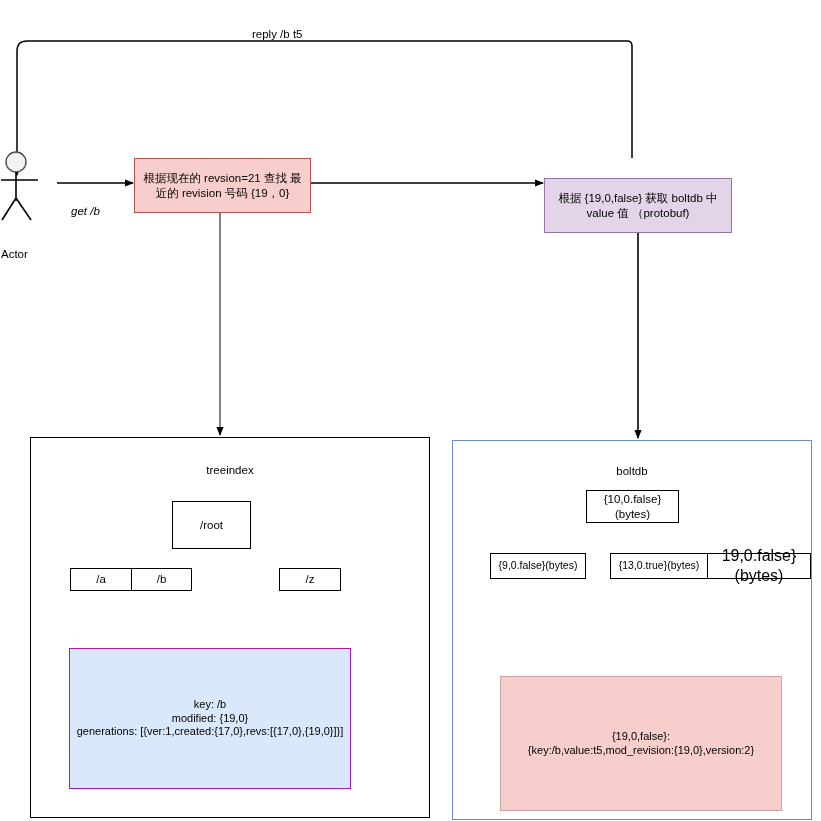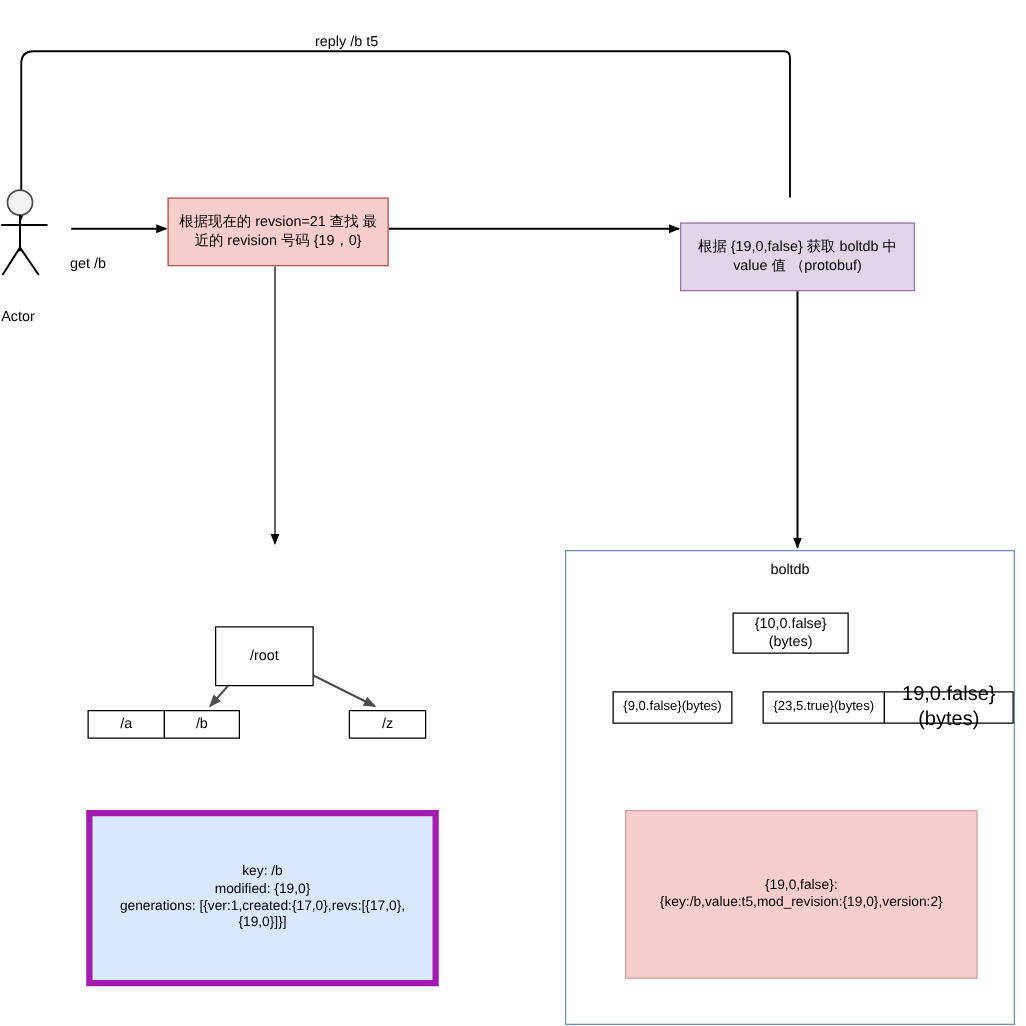--- a/index.html
+++ b/index.html
@@ -64,27 +64,28 @@
   }
   
   .tnode {
     background: #ffffff;
     border: 1.4px solid #000000;
     font-size: 11.5px;
   }
   
   .info-blue {
     background: #dae8fc;
-    border: 5px solid #a21caf;
+    border: 1px solid #a21caf;
     font-size: 11px;
   }
   .info-red {
     background: #f8cecc;
     border: 1px solid #cfa3a1;
     font-size: 11px;
+    margin-top: 28px;
   }
   
   .elabel {
     position: absolute;
     font-size: 11.5px;
     color: #000000;
     background: #ffffff;
     padding: 0 2px;
     white-space: nowrap;
     margin-top: 21px;
@@ -135,48 +136,51 @@
       <line x1="1" y1="180" x2="38" y2="180" stroke="#000000" stroke-width="1.6"></line>
       <line x1="16" y1="198" x2="2" y2="220" stroke="#000000" stroke-width="1.6"></line>
       <line x1="16" y1="198" x2="31" y2="220" stroke="#000000" stroke-width="1.6"></line>
     </g>
   </svg>
 
   <div class="elabel" style="left:250px; top:7px;">reply /b t5</div>
 
   <div class="actor-label" style="left:1px; top:221px;margin-top:27px;">Actor</div>
 
-  <div class="elabel" style="left:54px; top:184px;">get /b</div>
+  <div class="elabel" style="left:69px; top:184px;font-style:italic;">get /b</div>
 
   <div class="node proc-red" style="left:134px; top:158px; width:177px; height:55px; padding:0 8px;">根据现在的 revsion=21 查找 最近的 revision 号码 {19，0}</div>
 
   <div class="node proc-purple" style="left:544px; top:158px; width:188px; height:55px; padding:0 8px;">根据 {19,0,false} 获取 boltdb 中 value 值 （protobuf)</div>
 
+  <div class="panel panel-black" style="left:30px; top:437px; width:400px; height:381px;">
+    <div class="panel-title" style="top:26px;">treeindex</div>
+  </div>
 
   <div class="node tnode" style="left:172px; top:501px; width:79px; height:48px;">/root</div>
 
   <div class="node tnode" style="left:70px; top:568px; width:62px; height:23px;">/a</div>
 
   <div class="node tnode" style="left:131px; top:568px; width:61px; height:23px;">/b</div>
 
   <div class="node tnode" style="left:279px; top:568px; width:62px; height:23px;">/z</div>
 
   <div class="node info-blue" style="left:69px; top:648px; width:282px; height:141px; padding:0 6px;">key: /b
 modified: {19,0}
 generations: [{ver:1,created:{17,0},revs:[{17,0},{19,0}]}]</div>
 
   <div class="panel panel-blue" style="left:452px; top:440px; width:360px; height:380px;">
-    <div class="panel-title" style="top:9px;text-align:center;">boltdb</div>
+    <div class="panel-title" style="top:24px;text-align:center;">boltdb</div>
   </div>
 
   <div class="node tnode" style="left:586px; top:490px; width:93px; height:33px;">{10,0.false}
 (bytes)</div>
 
   <div class="node tnode" style="left:490px; top:553px; width:96px; height:26px; font-size:10.5px;">{9,0.false}(bytes)</div>
 
-  <div class="node tnode" style="left:610px; top:553px; width:98px; height:26px; font-size:10.5px;">{23,5.true}(bytes)</div>
+  <div class="node tnode" style="left:610px; top:553px; width:98px; height:26px; font-size:10.5px;">{13,0.true}(bytes)</div>
 
   <div class="node tnode" style="left:707px; top:553px; width:104px; height:26px; font-size:16px;">19,0.false}(bytes)</div>
 
   <div class="node info-red" style="left:500px; top:648px; width:282px; height:135px; padding:0 6px;">{19,0,false}:
 {key:/b,value:t5,mod_revision:{19,0},version:2}</div>
 
 </div>
 
 </body></html>

